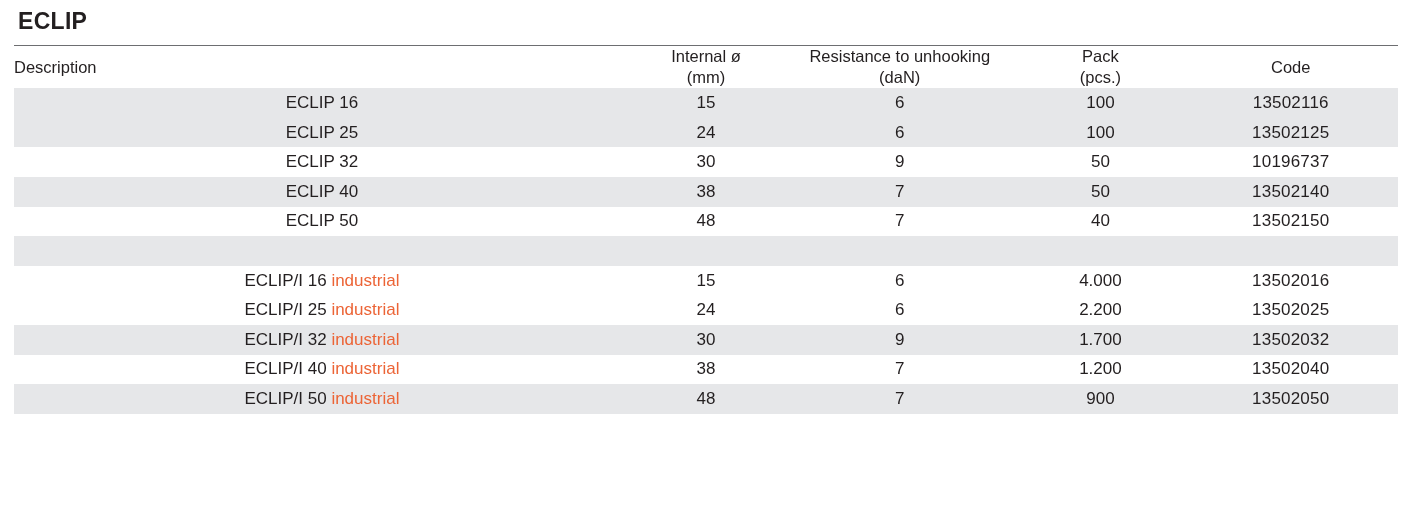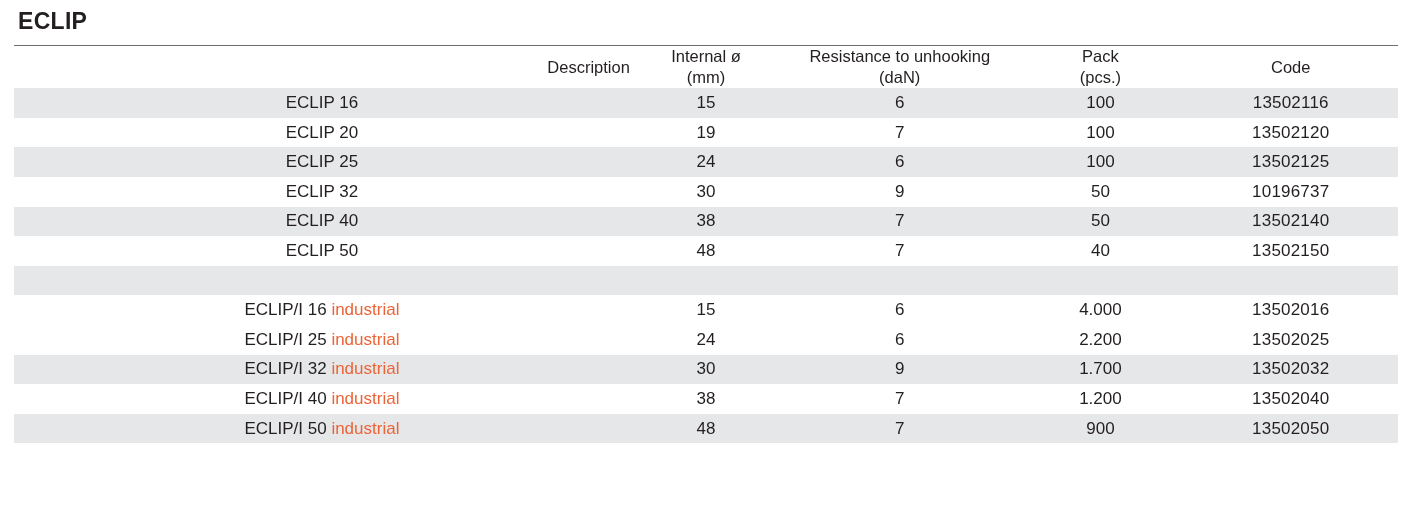--- a/index.html
+++ b/index.html
@@ -45,21 +45,21 @@
 
   thead th {
     vertical-align: top;
     font-size: 16.5px;
     color: #231f20;
     padding-top: 17px;
     padding-bottom: 16px;
     line-height: 1.28;
   }
   th.col-desc {
-    text-align: right;
+    text-align: left;
     padding-left: 6px;
     vertical-align: middle;
     padding-top: 30px;
   }
   th.col-num { text-align: center; }
   th.col-code { text-align: center; vertical-align: middle; padding-top: 30px; }
 
   .hdr-sub { display: block; }
 
   tbody tr { height: 29.6px; }
@@ -127,27 +127,20 @@
       </tr>
     </thead>
     <tbody id="spec-body">
         <tr class="shaded">
           <td class="desc"><span>ECLIP 16</span></td>
           <td class="num">15</td>
           <td class="num">6</td>
           <td class="num">100</td>
           <td class="code">13502116</td>
         </tr>
-        <tr class="plain">
-          <td class="desc"><span>ECLIP 20</span></td>
-          <td class="num">19</td>
-          <td class="num">7</td>
-          <td class="num">100</td>
-          <td class="code">13502120</td>
-        </tr>
         <tr class="shaded">
           <td class="desc"><span>ECLIP 25</span></td>
           <td class="num">24</td>
           <td class="num">6</td>
           <td class="num">100</td>
           <td class="code">13502125</td>
         </tr>
         <tr class="plain">
           <td class="desc"><span>ECLIP 32</span></td>
           <td class="num">30</td>

